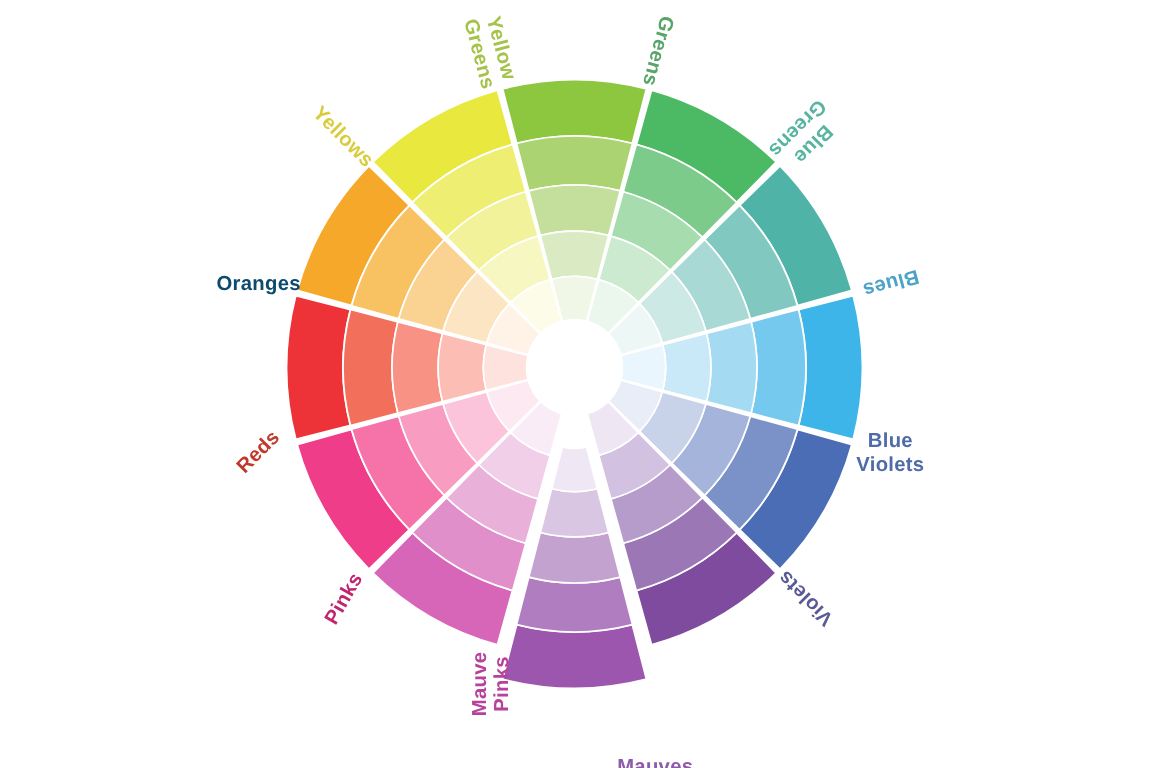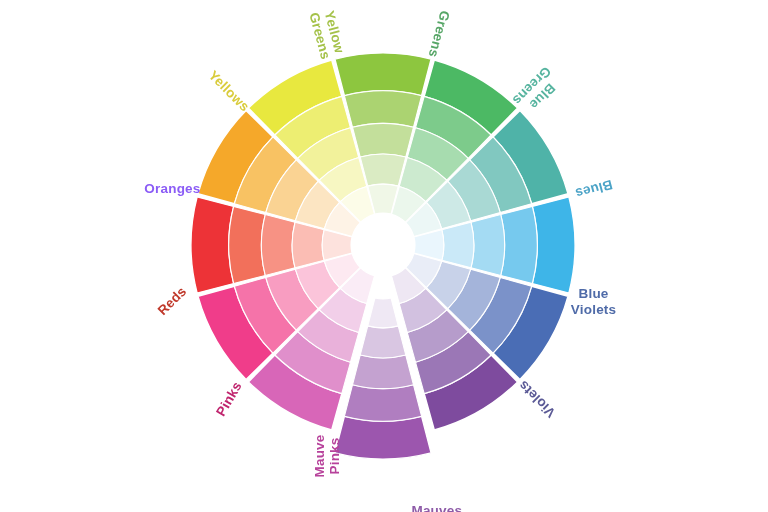--- a/index.html
+++ b/index.html
@@ -114,21 +114,21 @@
           <path d="M 272.98825072245904 353.10824492560903 A 154.24 154.24 0 0 1 234.369638897102 286.2188471263104 L 265.82253688983144 277.49618653111605 A 121.60000000000001 121.60000000000001 0 0 0 296.26874538285153 330.2305665388619 Z" fill="#F573A9" class="seg"></path>
           <path d="M 296.26874538285153 330.2305665388619 A 121.60000000000001 121.60000000000001 0 0 1 265.82253688983144 277.49618653111605 L 295.42526441240034 269.286623617992 A 90.88000000000001 90.88000000000001 0 0 0 318.179799180868 308.69863393957047 Z" fill="#F89DC1" class="seg"></path>
           <path d="M 318.179799180868 308.69863393957047 A 90.88000000000001 90.88000000000001 0 0 1 295.42526441240034 269.286623617992 L 324.4112684449157 261.24809326555805 A 60.80000000000001 60.80000000000001 0 0 0 339.63437269142577 287.61528326943096 Z" fill="#FBC4DA" class="seg"></path>
           <path d="M 339.63437269142577 287.61528326943096 A 60.80000000000001 60.80000000000001 0 0 1 324.4112684449157 261.24809326555805 L 352.16382549732407 253.55162803450423 A 32 32 0 0 0 360.1759856270662 267.4290964575952 Z" fill="#FDE9F1" class="seg"></path>
         </g>
       </g>
     <circle id="hub" class="hub" cx="383" cy="245" r="32"></circle>
   </svg>
   <div class="label-layer" id="labels-layer">
       <div class="wheel-label" style="position: absolute; color: rgb(192, 57, 43); text-align: center; line-height: 1.12; transform: translate(-50%, -50%) rotate(-45deg); left: 172.428px; top: 301.423px;"><div>Reds</div></div>
-      <div class="wheel-label" style="position: absolute; color: #8b5cf6; line-height: 1.12; transform: translate(-50%, -50%) rotate(0deg); left: 172.428px; top: 188.577px;"><div>Oranges</div></div>
+      <div class="wheel-label" style="position: absolute; color: #0c4a6e; line-height: 1.12; transform: translate(-50%, -50%) rotate(0deg); left: 172.428px; top: 188.577px;"><div>Oranges</div></div>
       <div class="wheel-label" style="position: absolute; color: rgb(217, 204, 60); text-align: center; line-height: 1.12; transform: translate(-50%, -50%) rotate(45deg); left: 228.851px; top: 90.8507px;"><div>Yellows</div></div>
       <div class="wheel-label" style="position: absolute; color: rgb(165, 194, 74); text-align: center; line-height: 1.12; transform: translate(-50%, -50%) rotate(75deg); left: 326.577px; top: 34.4282px;"><div>Yellow</div><div>Greens</div></div>
       <div class="wheel-label" style="position: absolute; color: rgb(87, 166, 103); text-align: center; line-height: 1.12; transform: translate(-50%, -50%) rotate(105deg); left: 439.423px; top: 34.4282px;"><div>Greens</div></div>
       <div class="wheel-label" style="position: absolute; color: rgb(86, 180, 159); text-align: center; line-height: 1.12; transform: translate(-50%, -50%) rotate(135deg); left: 537.149px; top: 90.8507px;"><div>Blue</div><div>Greens</div></div>
       <div class="wheel-label" style="position: absolute; color: rgb(75, 163, 199); text-align: center; line-height: 1.12; transform: translate(-50%, -50%) rotate(165deg); left: 593.572px; top: 188.577px;"><div>Blues</div></div>
       <div class="wheel-label" style="position: absolute; color: rgb(79, 107, 168); text-align: center; line-height: 1.12; transform: translate(-50%, -50%) rotate(0deg); left: 593.572px; top: 301.423px;"><div>Blue</div><div>Violets</div></div>
       <div class="wheel-label" style="position: absolute; color: rgb(91, 90, 150); text-align: center; line-height: 1.12; transform: translate(-50%, -50%) rotate(-135deg); left: 537.149px; top: 399.149px;"><div>Violets</div></div>
       <div class="wheel-label" style="position: absolute; color: rgb(142, 91, 168); text-align: center; line-height: 1.12; transform: translate(-50%, -50%) rotate(0deg); left: 436.834px; top: 467.913px; margin-top: 43px;"><div>Mauves</div></div>
       <div class="wheel-label" style="position: absolute; color: rgb(183, 66, 155); text-align: center; line-height: 1.12; transform: translate(-50%, -50%) rotate(-90deg); left: 326.577px; top: 455.572px;"><div>Mauve</div><div>Pinks</div></div>
       <div class="wheel-label" style="position: absolute; color: rgb(192, 37, 110); text-align: center; line-height: 1.12; transform: translate(-50%, -50%) rotate(-60deg); left: 228.851px; top: 399.149px;"><div>Pinks</div></div>

